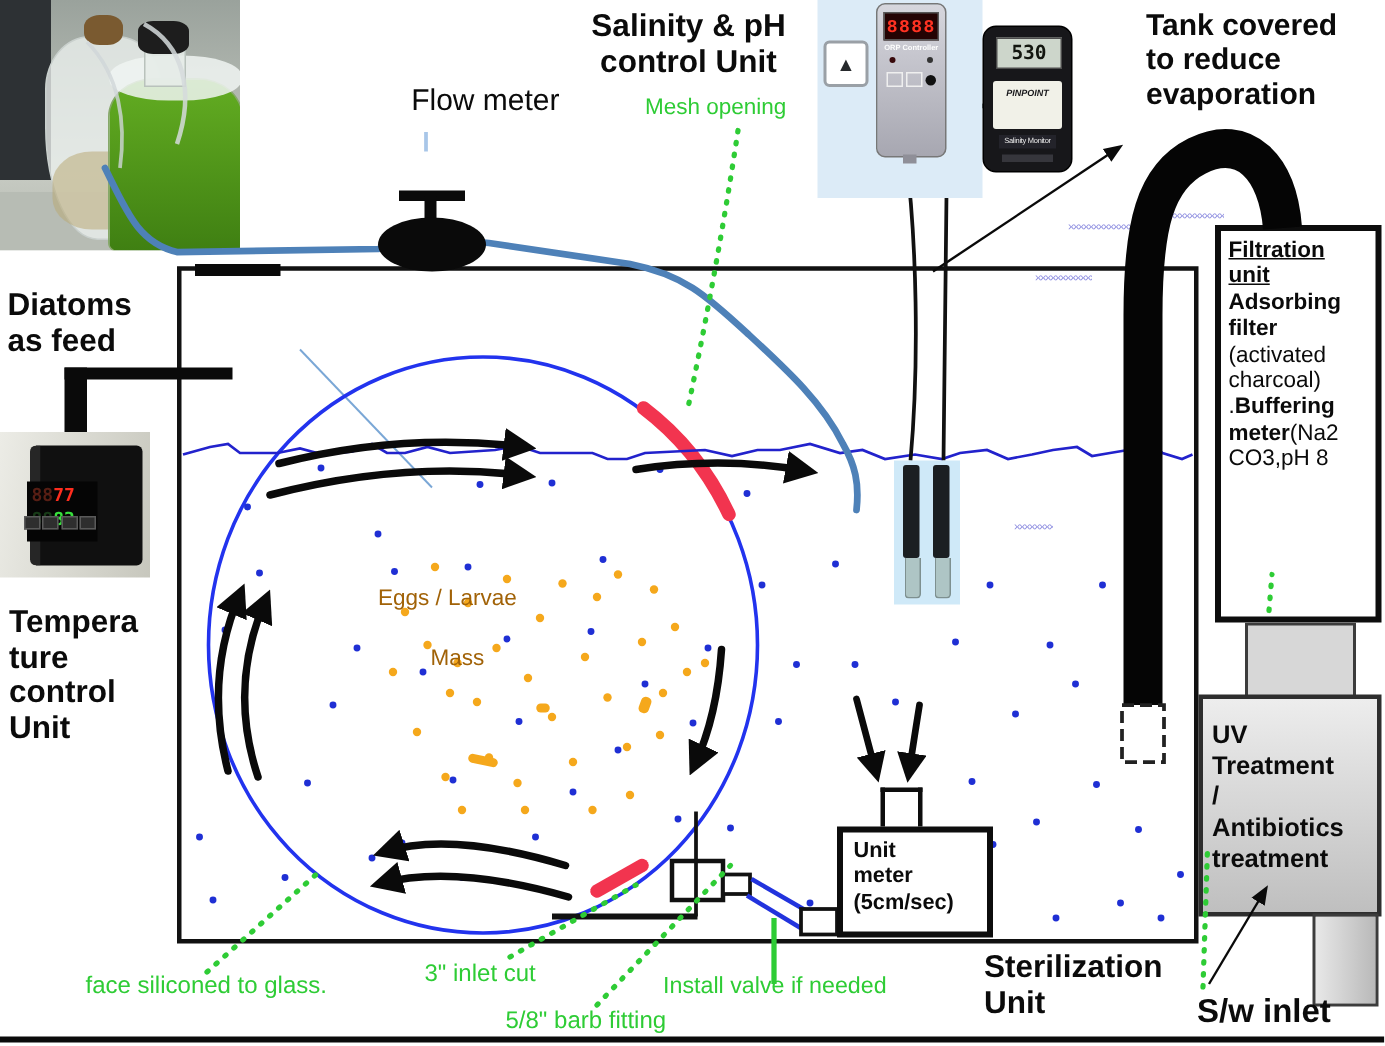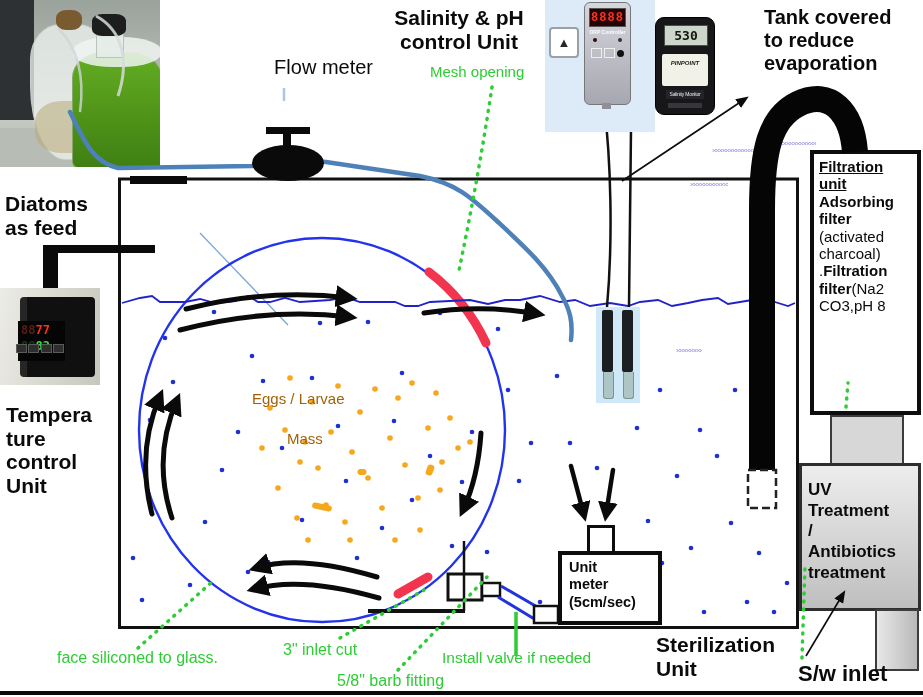--- a/index.html
+++ b/index.html
@@ -98,21 +98,21 @@
         <div class="glasstop"></div>
       </div>
     <div class="neck2"></div>
     <div class="stopper2"></div>
   </div>
   <div class="abs" id="diatoms-patch"></div>
 
   <div class="abs" id="filtration">
     <span class="title">Filtration unit</span><br>
     <b>Adsorbing filter</b><span> (activated charcoal)</span><br>
-    <span>.</span><b>Filtration filter</b><span>(Na2 CO3,pH 8</span>
+    <span>.</span><b>Buffering meter</b><span>(Na2 CO3,pH 8</span>
   </div>
   <div class="abs" id="connector"></div>
   <div class="abs" id="uvbox">
     <span class="ml">UV
 Treatment
 /
 Antibiotics
 treatment</span>
   </div>
   <div class="abs" id="stub"></div>

